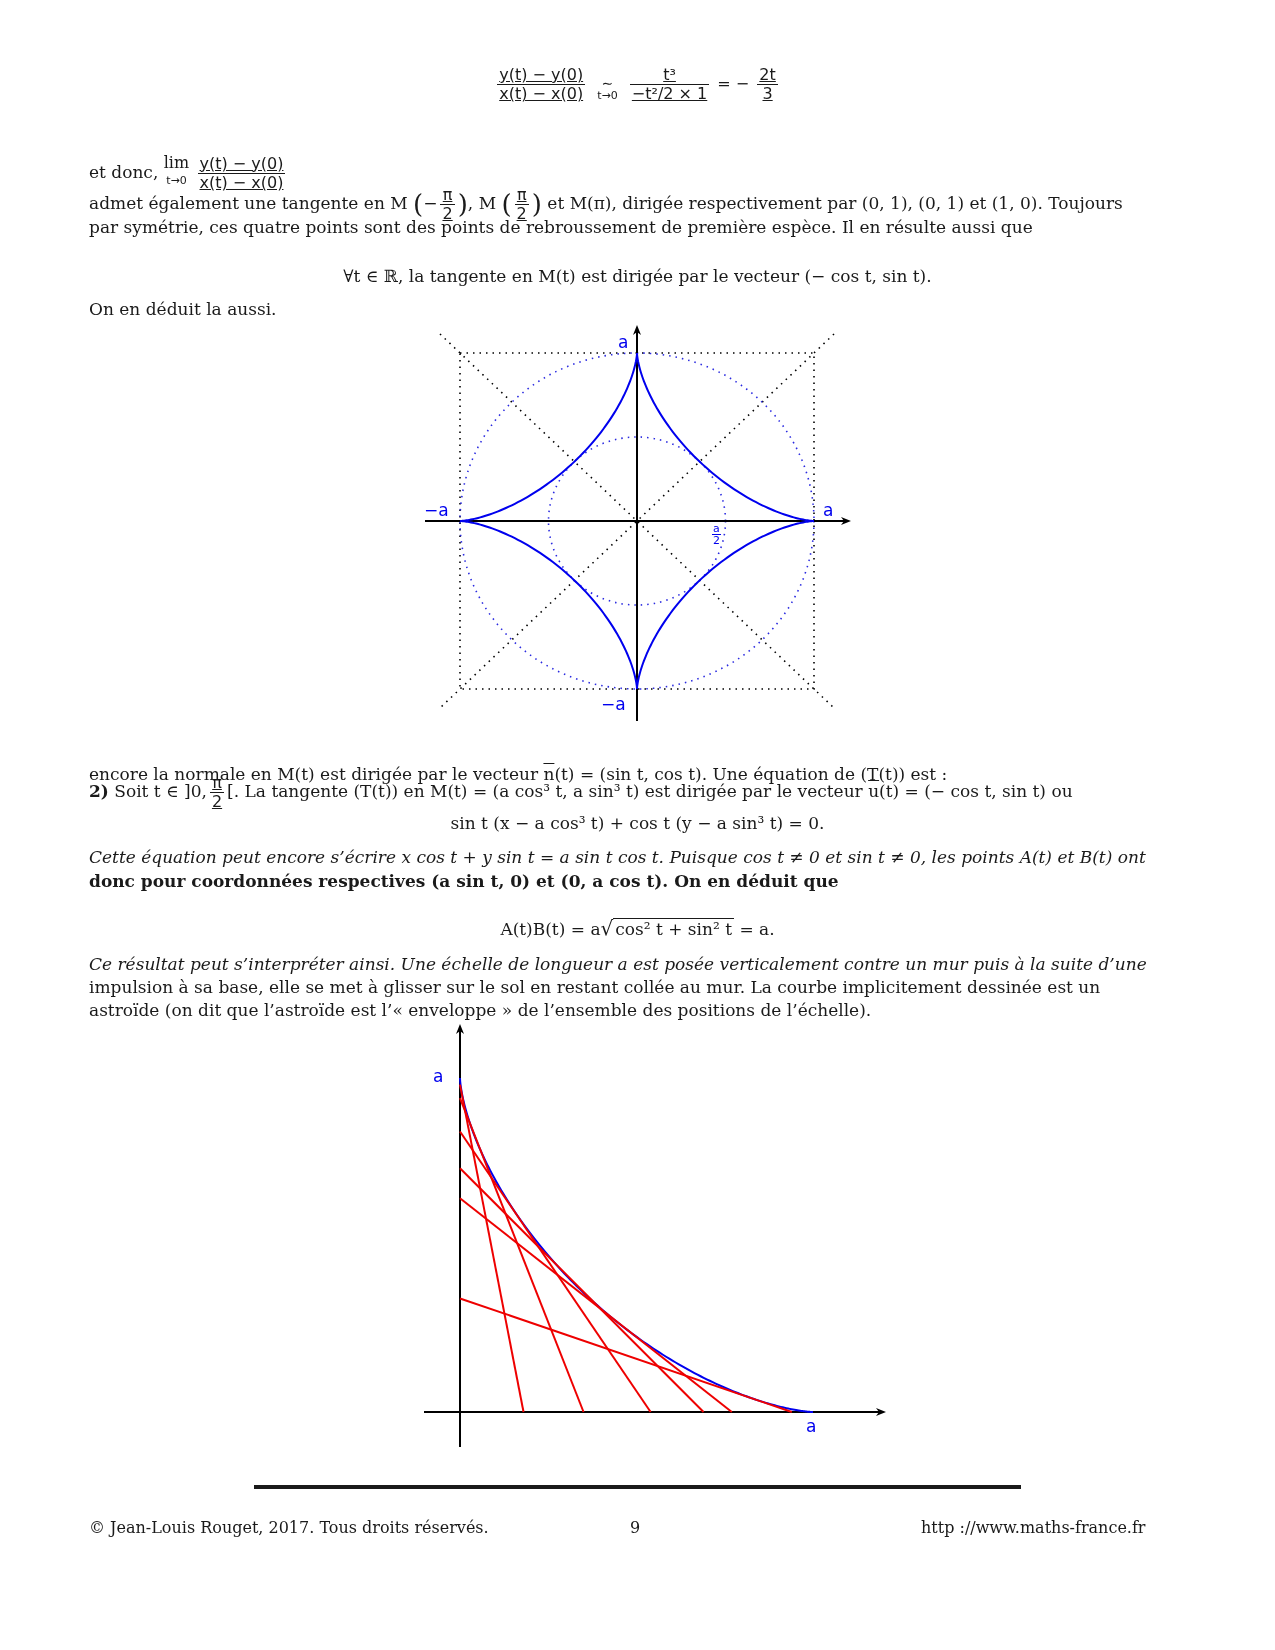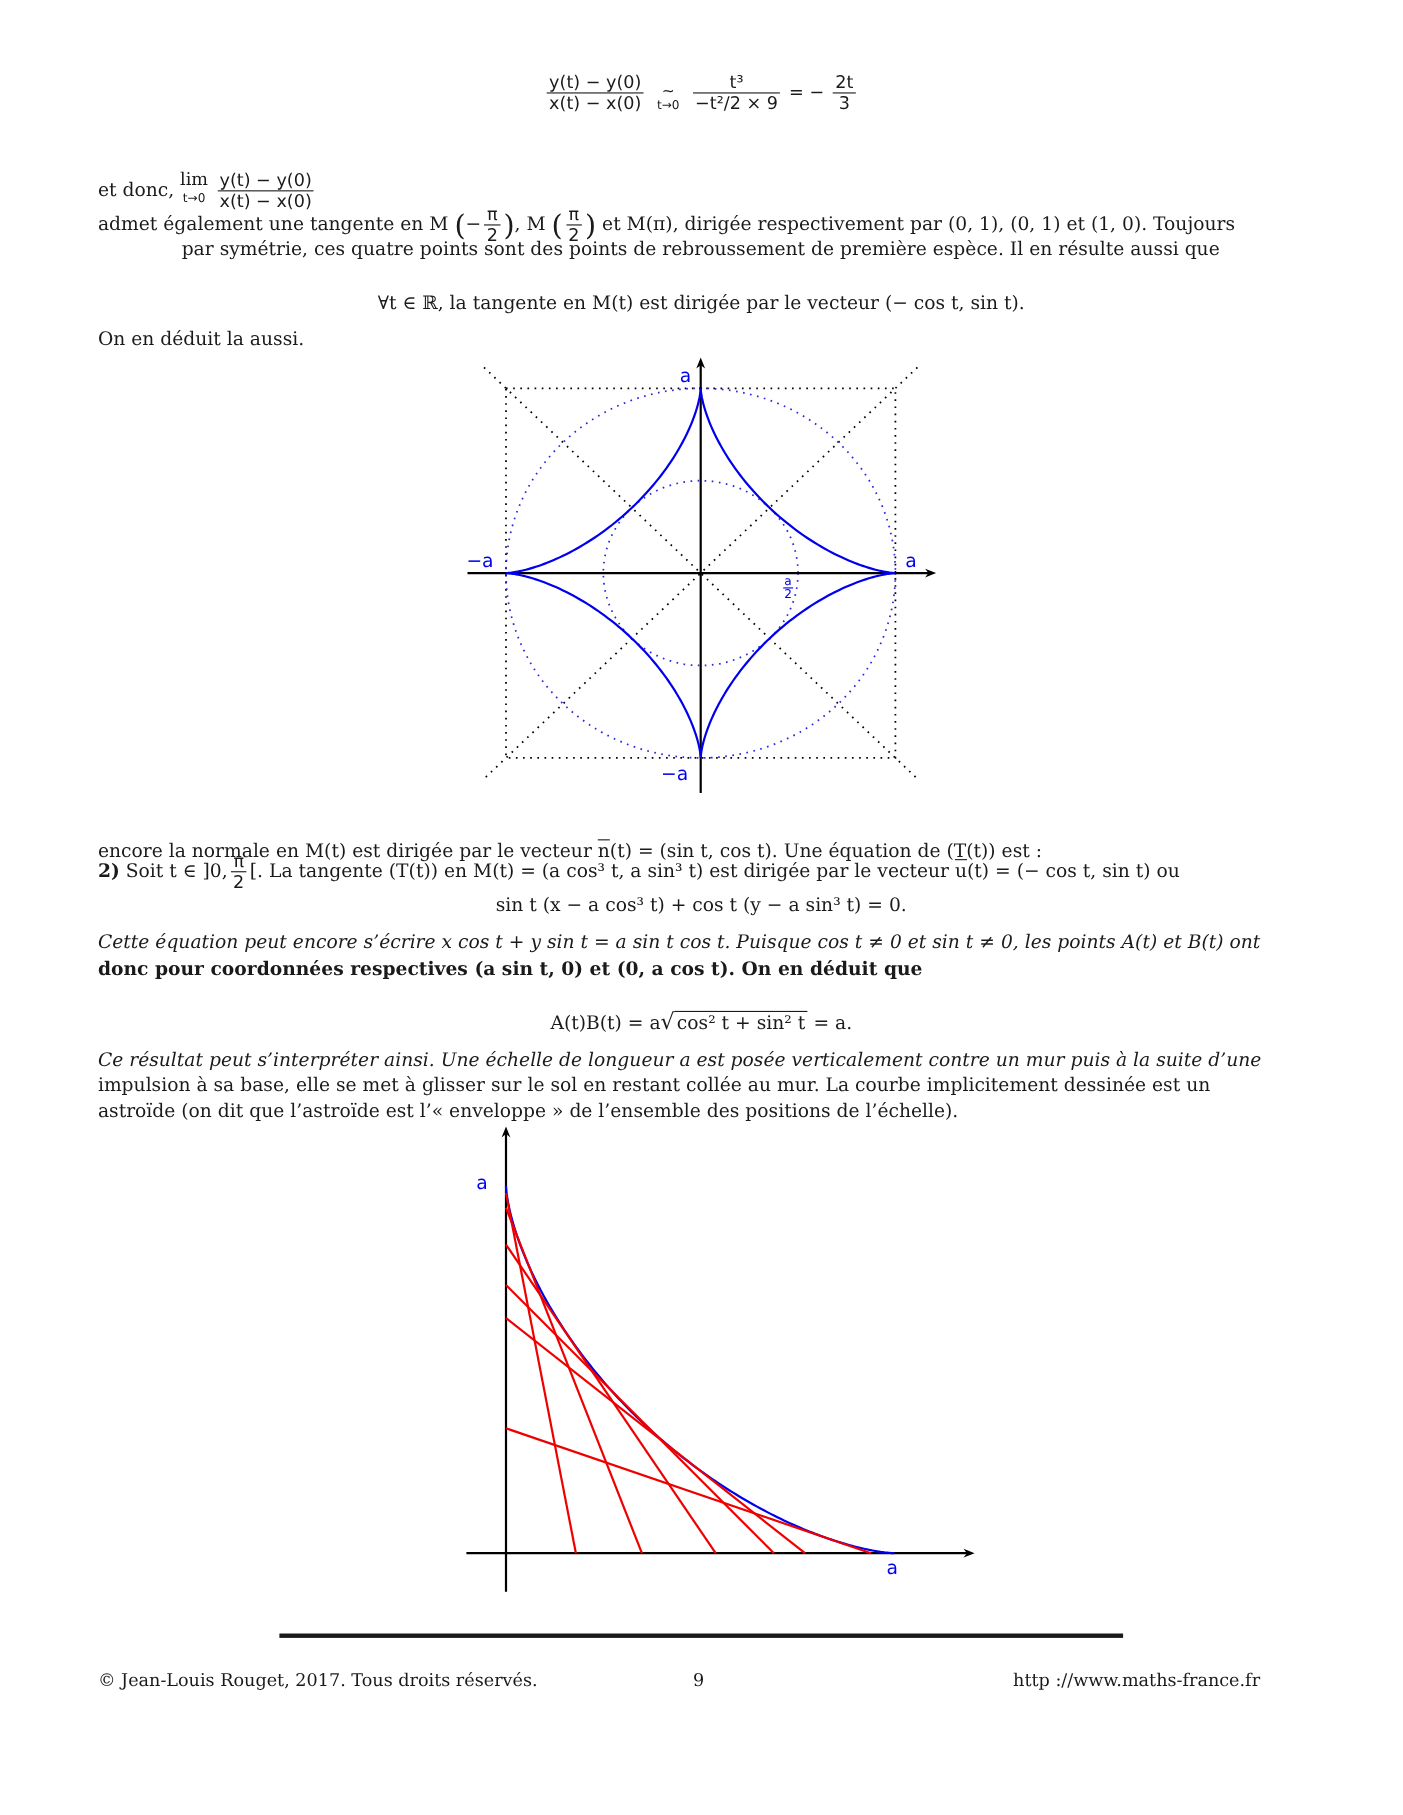--- a/index.html
+++ b/index.html
@@ -2,21 +2,21 @@
 <html><head>
 <meta charset="utf-8">
 <style>
   html, body { margin:0; padding:0; background:#ffffff; }
   body { width:1275px; height:1650px; position:relative; overflow:hidden;
          font-family:"DejaVu Serif", serif; color:#1a1a1a; font-size:17px; }
   .abs { position:absolute; }
   .line { position:absolute; left:89px; width:1096px; white-space:nowrap; line-height:1; }
   .center { position:absolute; left:0; width:1275px; text-align:center; white-space:nowrap; }
   .m { font-family:"DejaVu Sans", sans-serif; font-size:16px; }
-  .frac { display:inline-block; vertical-align:middle; text-align:center; margin:0 3px; }
+  .frac { display:inline-block; vertical-align:middle; text-align:center; margin:0 3px;text-decoration:underline; }
   .frac > span { display:block; padding:0 2px; line-height:1.15; }
   .frac > span.num { border-bottom:1.4px solid #1a1a1a; }
   .sub { display:inline-block; vertical-align:-10px; font-size:11px; font-family:"DejaVu Sans", sans-serif; text-align:center; line-height:1;margin-top:18px;}
   .bold { font-weight:bold; }
   svg { position:absolute; left:0; top:0; }
   .footer { position:absolute; top:1518px; font-size:16px; white-space:nowrap; }
 </style>
 </head>
 <body>
 
@@ -24,21 +24,21 @@
   <span class="frac">
     <span class="num">y(t) − y(0)</span>
     <span>x(t) − x(0)</span>
   </span>
   <span class="sub" style="margin:0 4px;">
     <span style="display:block;font-size:14px;">∼</span>
     <span>t→0</span>
   </span>
   <span class="frac">
     <span class="num">t³</span>
-    <span>−t²/2 × 9</span>
+    <span>−t²/2 × 1</span>
   </span>
   <span>= −</span>
   <span class="frac">
     <span class="num">2t</span>
     <span>3</span>
   </span>
 </div>
 
 <div class="line" style="top:137px;">
   <span>et donc,</span>
@@ -52,21 +52,21 @@
   </span>
 </div>
 
 <div class="line" style="top:186px;">
   <span>admet également une tangente en M</span>
   <span style="font-size:26px;vertical-align:-4px;">(</span><span>−</span><span class="frac m"><span class="num">π</span><span>2</span></span><span style="font-size:26px;vertical-align:-4px;">)</span><span>, M</span>
   <span style="font-size:26px;vertical-align:-4px;">(</span><span class="frac m"><span class="num">π</span><span>2</span></span><span style="font-size:26px;vertical-align:-4px;">)</span>
   <span>et M(π), dirigée respectivement par (0, 1), (0, 1) et (1, 0). Toujours</span>
 </div>
 
-<div class="line" style="top:219px;text-align:center;">par symétrie, ces quatre points sont des points de rebroussement de première espèce. Il en résulte aussi que</div>
+<div class="line" style="top:219px;">par symétrie, ces quatre points sont des points de rebroussement de première espèce. Il en résulte aussi que</div>
 
 <div class="center" style="top:266px;">∀t ∈ ℝ,  la tangente en M(t) est dirigée par le vecteur (− cos t, sin t).</div>
 
 <div class="line" style="top:301px;">On en déduit la aussi.</div>
 
 <svg width="1275" height="1650" style="pointer-events:none;">
   <g id="astroid-g">
       <rect x="460" y="353" width="354" height="336" stroke="#000000" stroke-width="1.6" stroke-dasharray="1.5 5" fill="none"></rect>
       <line x1="440" y1="334" x2="834" y2="708" stroke="#000000" stroke-width="1.6" stroke-dasharray="1.5 5" fill="none"></line>
       <line x1="834" y1="334" x2="440" y2="708" stroke="#000000" stroke-width="1.6" stroke-dasharray="1.5 5" fill="none"></line>

